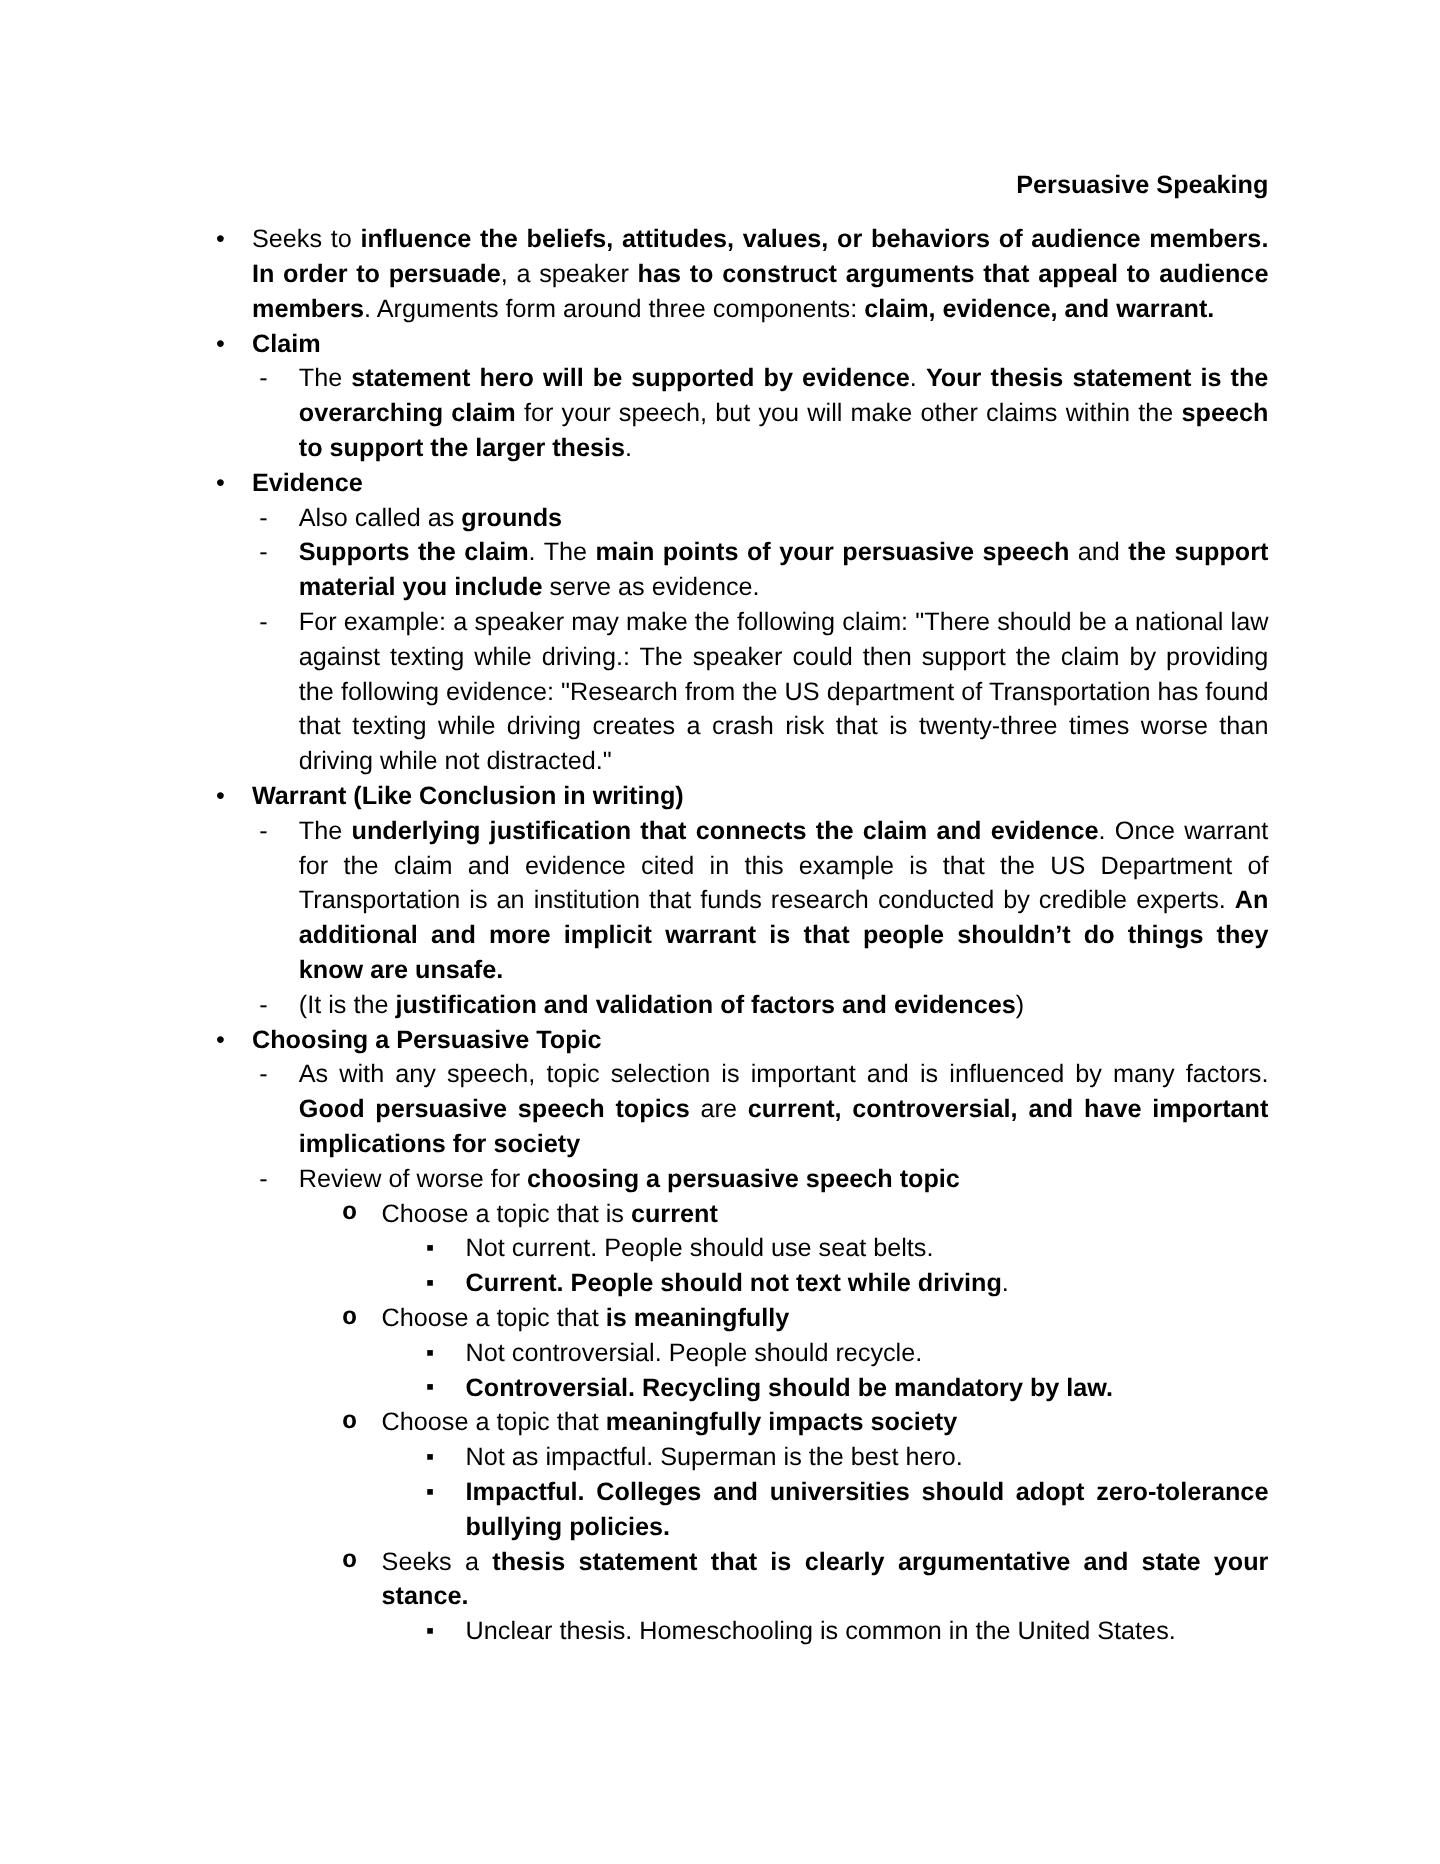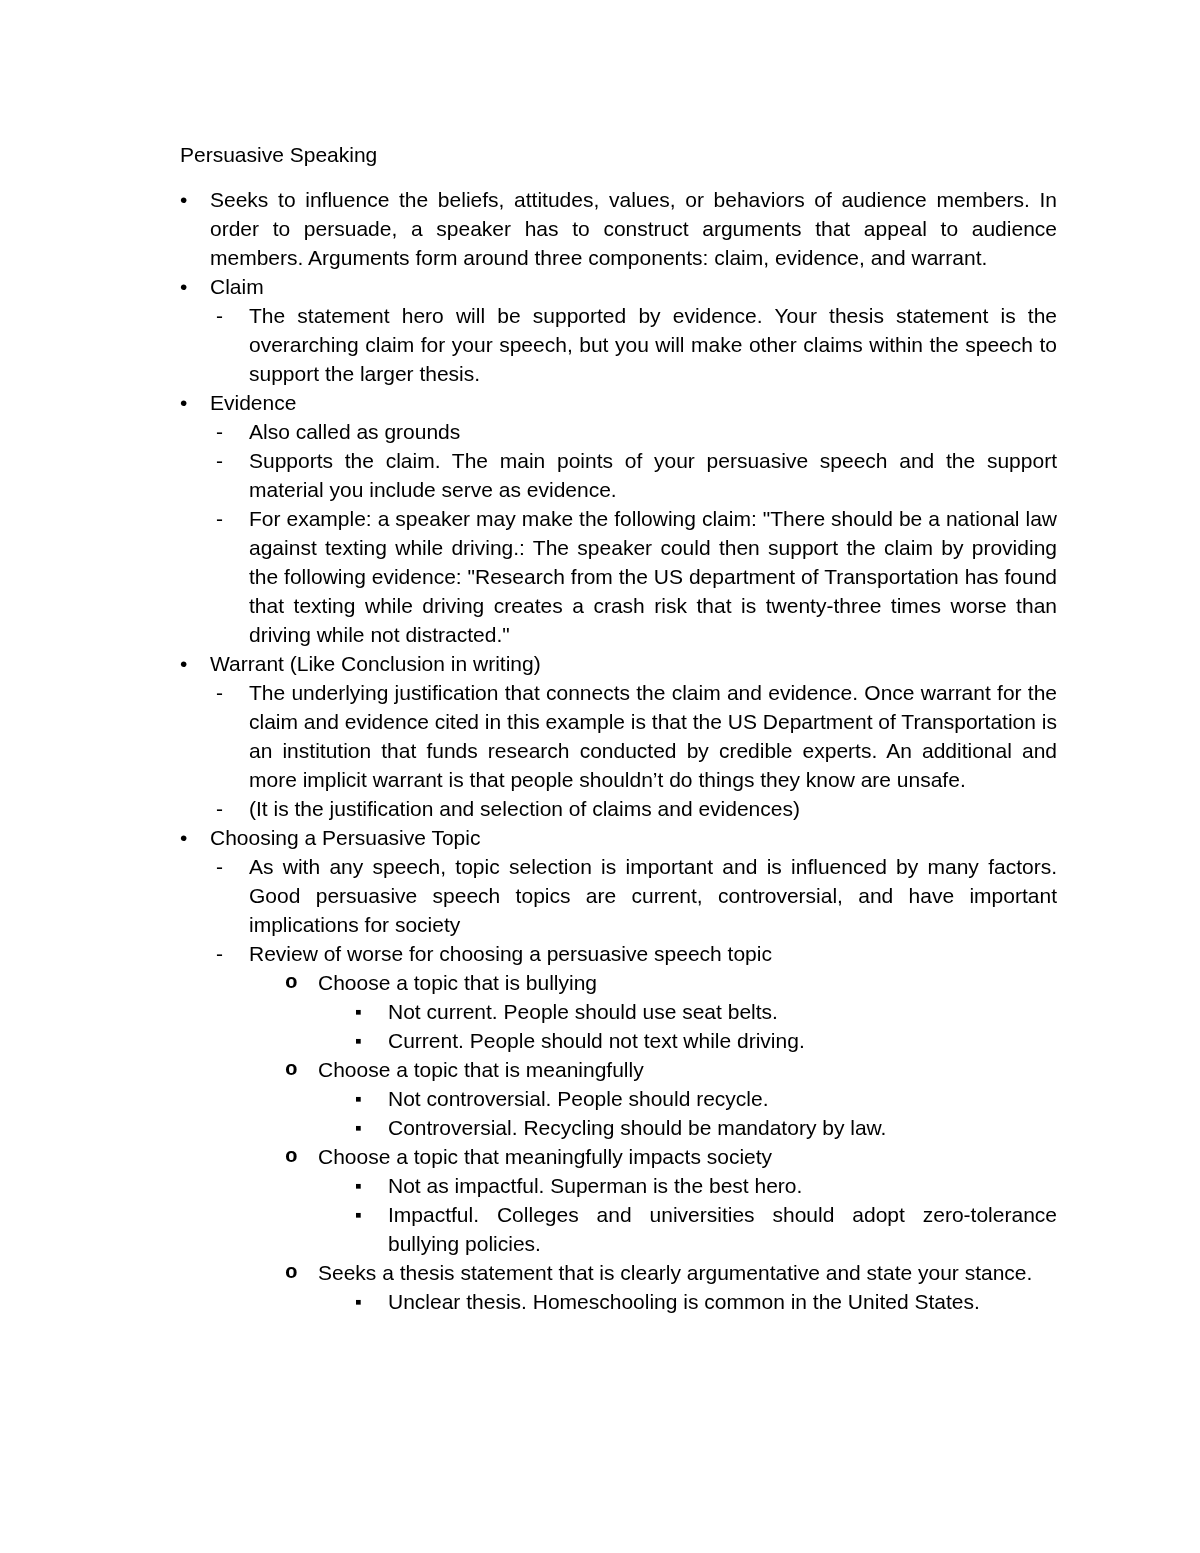--- a/index.html
+++ b/index.html
@@ -15,38 +15,38 @@
     background: #ffffff;
     padding: 140px 143px 60px 180px;
     font-family: "Liberation Sans", sans-serif;
     font-size: 21px;
     line-height: 29px;
     color: #000000;
   }
   .title {
     font-size: 21px;
     line-height: 29px;
-    font-weight: normal;
-    text-align: left;
+    font-weight: bold;
+    text-align: right;
     margin: 0 0 16px 0;
   }
   .row {
     display: flex;
     align-items: flex-start;
   }
   .marker {
     flex: 0 0 30px;
     white-space: pre;
   }
   .text {
     flex: 1;
     margin: 0;
     text-align: justify;
   }
-  .text b { font-weight: normal; }
+  .text b { font-weight: bold; }
   .level-1 { margin-left: 0; }
   .level-1 > .marker { flex-basis: 30px; }
   .level-2 { margin-left: 36px; }
   .level-2 > .marker { flex-basis: 33px; }
   .level-3 { margin-left: 105px; }
   .level-3 > .marker { flex-basis: 33px; font-family: "Liberation Mono", monospace; font-weight: bold; }
   .level-4 { margin-left: 175px; }
   .level-4 > .marker { flex-basis: 33px; font-size: 19px; }
 </style>
 </head>
@@ -86,37 +86,37 @@
       <div class="row level-1">
         <span class="marker">•</span>
         <p class="text"><b>Warrant (Like Conclusion in writing)</b></p>
       </div>
       <div class="row level-2">
         <span class="marker">-</span>
         <p class="text"><span>The </span><b>underlying justification that connects the claim and evidence</b><span>. Once warrant for the claim and evidence cited in this example is that the US Department of Transportation is an institution that funds research conducted by credible experts. </span><b>An additional and more implicit warrant is that people shouldn’t do things they know are unsafe.</b></p>
       </div>
       <div class="row level-2">
         <span class="marker">-</span>
-        <p class="text"><span>(It is the </span><b>justification and selection of claims and evidences</b><span>)</span></p>
+        <p class="text"><span>(It is the </span><b>justification and validation of factors and evidences</b><span>)</span></p>
       </div>
       <div class="row level-1">
         <span class="marker">•</span>
         <p class="text"><b>Choosing a Persuasive Topic</b></p>
       </div>
       <div class="row level-2">
         <span class="marker">-</span>
         <p class="text"><span>As with any speech, topic selection is important and is influenced by many factors. </span><b>Good persuasive speech topics</b><span> are </span><b>current, controversial, and have important implications for society</b></p>
       </div>
       <div class="row level-2">
         <span class="marker">-</span>
         <p class="text"><span>Review of worse for </span><b>choosing a persuasive speech topic</b></p>
       </div>
       <div class="row level-3">
         <span class="marker">o</span>
-        <p class="text"><span>Choose a topic that is </span><b>bullying</b></p>
+        <p class="text"><span>Choose a topic that is </span><b>current</b></p>
       </div>
       <div class="row level-4">
         <span class="marker">▪</span>
         <p class="text"><span>Not current. People should use seat belts.</span></p>
       </div>
       <div class="row level-4">
         <span class="marker">▪</span>
         <p class="text"><b>Current. People should not text while driving</b><span>.</span></p>
       </div>
       <div class="row level-3">

